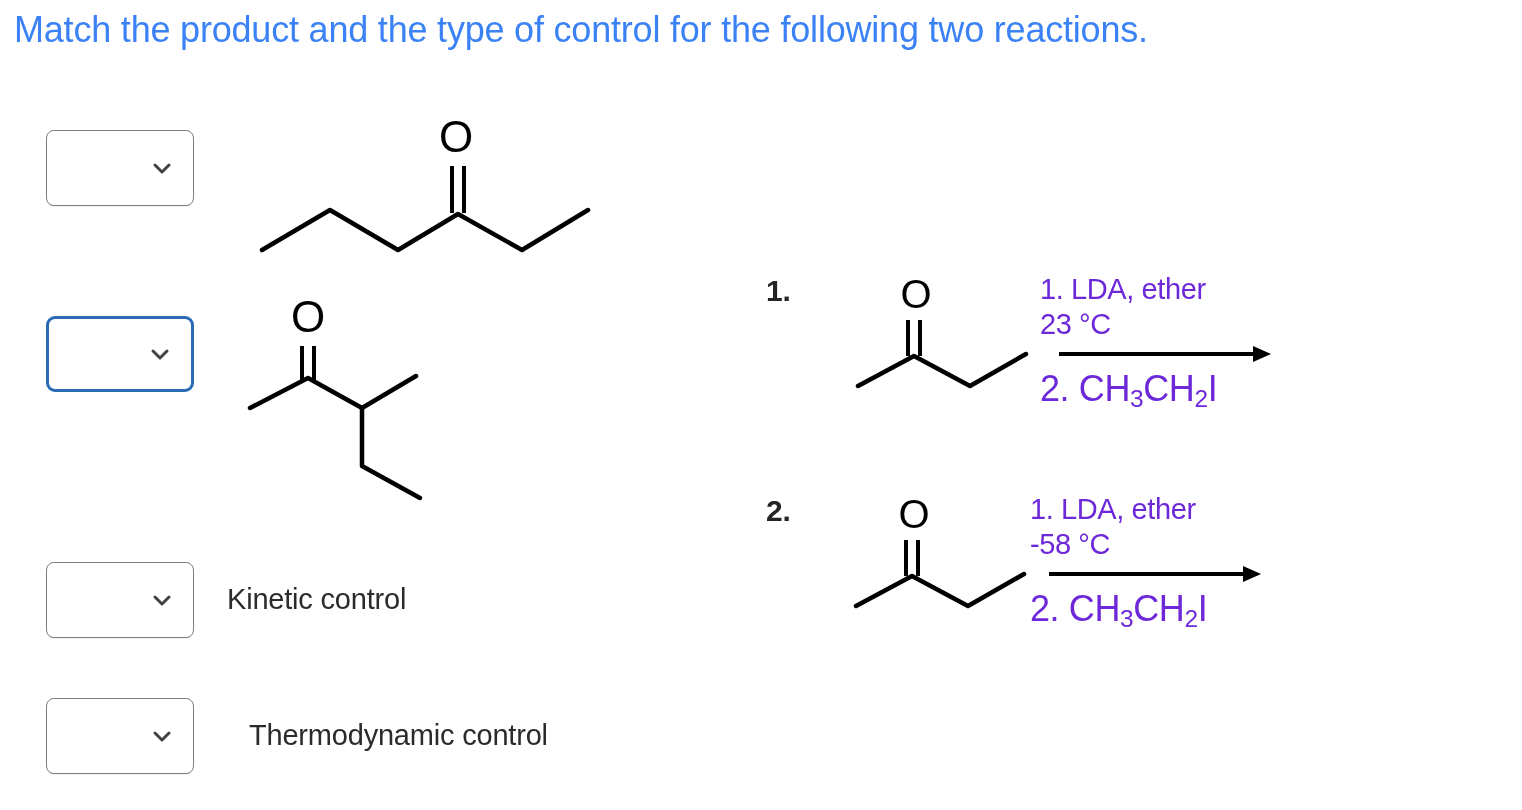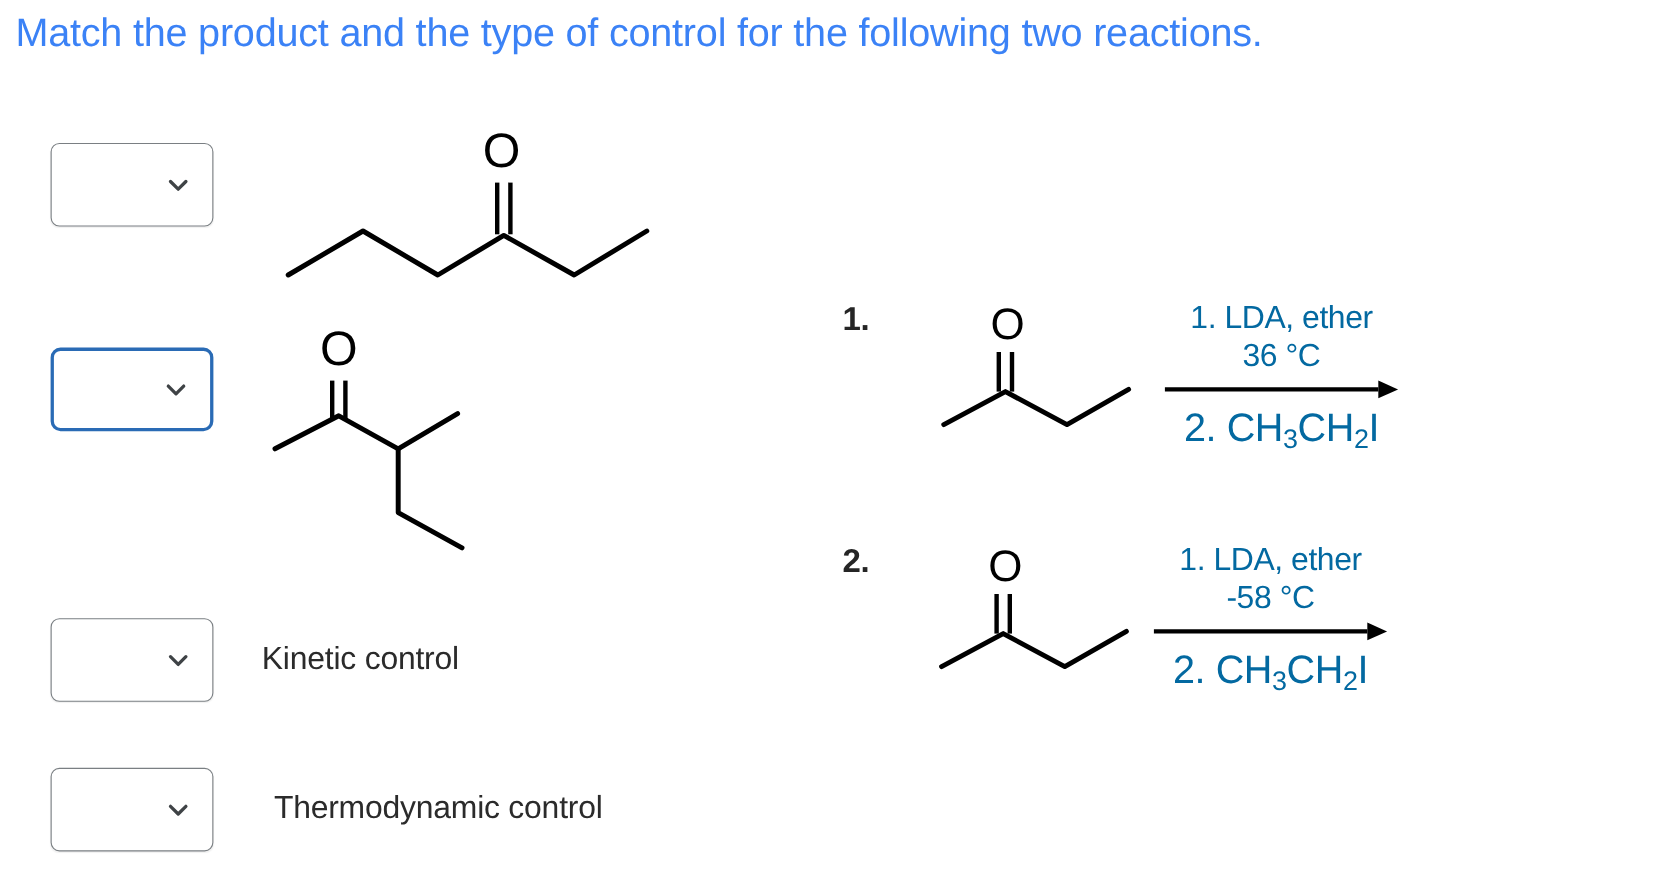--- a/index.html
+++ b/index.html
@@ -60,21 +60,21 @@
   #sel4 { left: 46px; top: 698px; }
 
   
   .opt-label {
     position: absolute;
     font-size: 29px;
     color: #2b2b2b;
     white-space: nowrap;
     letter-spacing: -0.2px;
   }
-  #lbl3 { left: 238px; top: 583px; }
+  #lbl3 { left: 227px; top: 583px; }
   #lbl4 { left: 249px; top: 719px; }
 
   
   .mol {
     position: absolute;
   }
   .mol svg { display: block; overflow: visible; }
 
   #mol-hexanone { left: 240px; top: 110px; }
   #mol-methylpentanone { left: 240px; top: 290px; }
@@ -88,22 +88,22 @@
     font-weight: bold;
     color: #252525;
     letter-spacing: -0.3px;
   }
   #rxn1-num { left: 766px; top: 274px; }
   #rxn2-num { left: 766px; top: 494px; }
 
   .rxn-conditions {
     position: absolute;
     font-family: "Liberation Sans", sans-serif;
-    color: #0369a1;
-    text-align: center;
+    color: #6d28d9;
+    text-align: left;
     width: 250px;
   }
   #rxn1-cond { left: 1040px; top: 272px; }
   #rxn2-cond { left: 1030px; top: 492px; }
 
   .cond-above {
     font-size: 29px;
     line-height: 1.22;
     white-space: pre-line;
     letter-spacing: -0.4px;
@@ -202,21 +202,21 @@
   <svg width="200" height="125" viewBox="0 0 200 125">
     <text x="76" y="38" font-family="Liberation Sans, sans-serif" font-size="40" text-anchor="middle" fill="#000">O</text>
     <line x1="68" y1="50" x2="68" y2="86" stroke="#000" stroke-width="4"></line>
     <line x1="80" y1="50" x2="80" y2="86" stroke="#000" stroke-width="4"></line>
     <polyline points="18,116 74,86 130,116 186,84" fill="none" stroke="#000" stroke-width="4.5" stroke-linecap="round" stroke-linejoin="round"></polyline>
   </svg>
 </div>
 
 <div class="rxn-conditions" id="rxn1-cond">
   <div class="cond-above">1. LDA, ether</div>
-  <div class="cond-above">36 °C</div>
+  <div class="cond-above">23 °C</div>
   <span class="arrow-wrap">
     <svg width="216" height="18" viewBox="0 0 216 18">
       <line x1="2" y1="9" x2="196" y2="9" stroke="#000" stroke-width="4"></line>
       <polygon points="196,1 214,9 196,17" fill="#000"></polygon>
     </svg>
   </span>
   <div class="cond-below"><span>2. CH</span><sub>3</sub><span>CH</span><sub>2</sub><span>I</span></div>
 </div>
 
 <div class="rxn-num" id="rxn2-num">2.</div>

